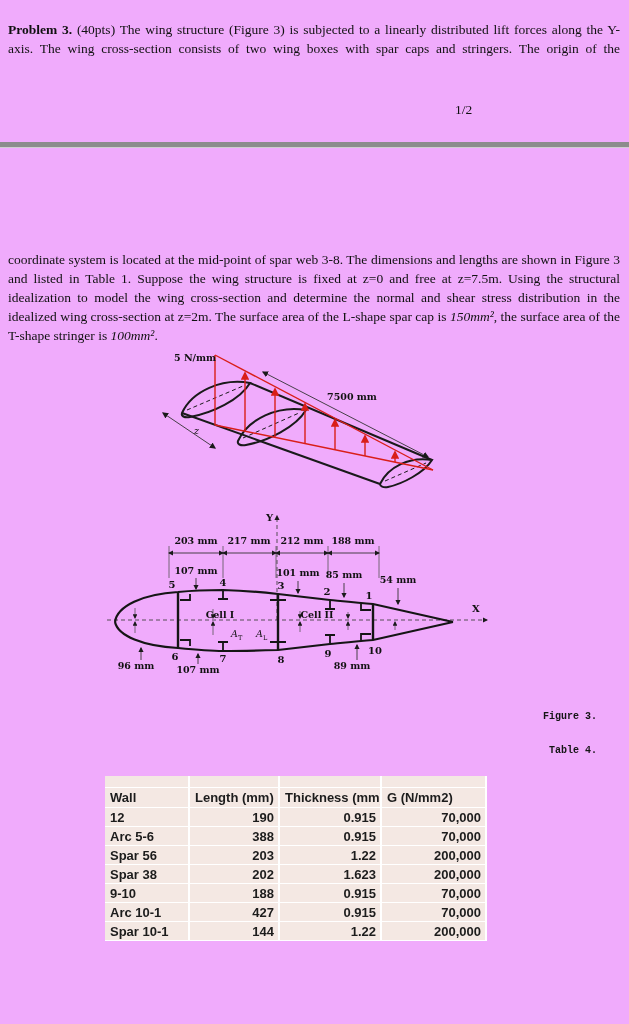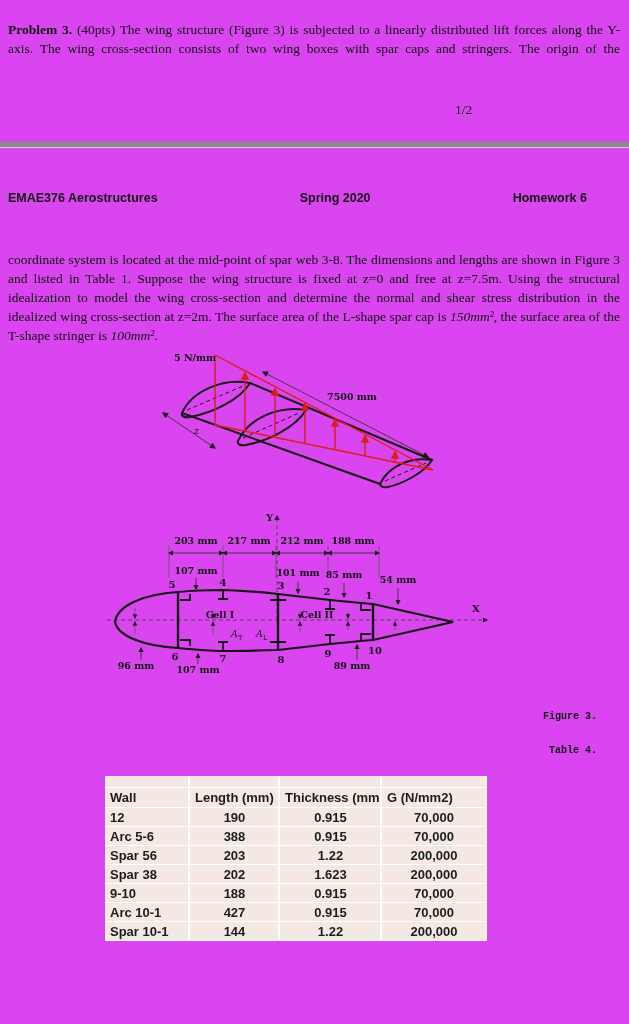--- a/index.html
+++ b/index.html
@@ -1,16 +1,16 @@
 <!DOCTYPE html>
 <html style="--accent-red: #d91e18; --table-fill: #f4e8e3; --divider: #8c8c8c;"><head>
 <meta charset="utf-8">
 <style>
   html,body{margin:0;padding:0;background:#ffffff;}
-  .page{position:relative;width:629px;height:1024px;background:#d946ef;overflow:hidden;
+  .page{position:relative;width:629px;height:1024px;background:#f0abfc;overflow:hidden;
         font-family:"Liberation Serif",serif;color:#1b1b1b;}
 
   
   .para{position:absolute;left:8px;width:612px;font-size:13.5px;line-height:19px;
         text-align:justify;color:#111;}
   .p1{top:6px;text-align-last:justify;}
   .p2{top:236px;}
   .lead{font-weight:bold;}
   .mathit{font-style:italic;}
   .pagenum{position:absolute;left:455px;top:62px;width:40px;font-size:13.5px;color:#111;margin-top:40px;}
@@ -47,38 +47,33 @@
   .cap{fill:none;stroke:#151515;stroke-width:1.8;}
 
   
   .dtable{position:absolute;left:105px;top:776px;width:381px;border-collapse:collapse;
           table-layout:fixed;font-family:"Liberation Sans",sans-serif;font-size:13px;color:#1c1c1c;}
   .dtable td,.dtable th{background:var(--table-fill,#f4e8e3);border-right:2px solid #fff;
           border-bottom:1px solid #fff;padding:0 4px 0 5px;font-weight:700;
           white-space:nowrap;overflow:hidden;height:18px;line-height:17px;text-align:left;}
   .dtable thead th{height:19px;}
   .dtable tr.spacer td{height:11px;}
-  .dtable td.num{text-align:center;}
+  .dtable td.num{text-align:right;}
 </style>
 </head>
 <body>
 
 <div class="page">
 
   <p class="para p1"><span class="lead">Problem 3.</span><span> (40pts) The wing structure (Figure 3) is subjected to a linearly distributed lift forces along the Y-axis. The wing cross-section consists of two wing boxes with spar caps and stringers. The origin of the</span></p>
 
   <div class="pagenum">1/2</div>
 
   <div class="divider"></div>
 
-  <div class="docheader">
-    <span>EMAE376 Aerostructures</span>
-    <span>Spring 2020</span>
-    <span>Homework 6</span>
-  </div>
 
   <p class="para p2"><span>coordinate system is located at the mid-point of spar web 3-8. The dimensions and lengths are shown in Figure 3 and listed in Table 1. Suppose the wing structure is fixed at z=0 and free at z=7.5m. Using the structural idealization to model the wing cross-section and determine the normal and shear stress distribution in the idealized wing cross-section at z=2m. The surface area of the L-shape spar cap is </span><span class="mathit">150mm²</span><span>, the surface area of the T-shape stringer is </span><span class="mathit">100mm²</span><span>.</span></p>
 
   <svg class="fig3d" width="290" height="165" viewBox="0 0 290 165">
     <defs>
       <marker id="mA1" viewBox="0 0 10 10" refX="8" refY="5" markerWidth="7" markerHeight="7" orient="auto-start-reverse">
         <path d="M0,0 L10,5 L0,10 z" class="mk"></path>
       </marker>
       <marker id="mR1" viewBox="0 0 10 10" refX="8" refY="5" markerWidth="6" markerHeight="6" orient="auto-start-reverse">
         <path d="M0,0 L10,5 L0,10 z" class="mkr"></path>

